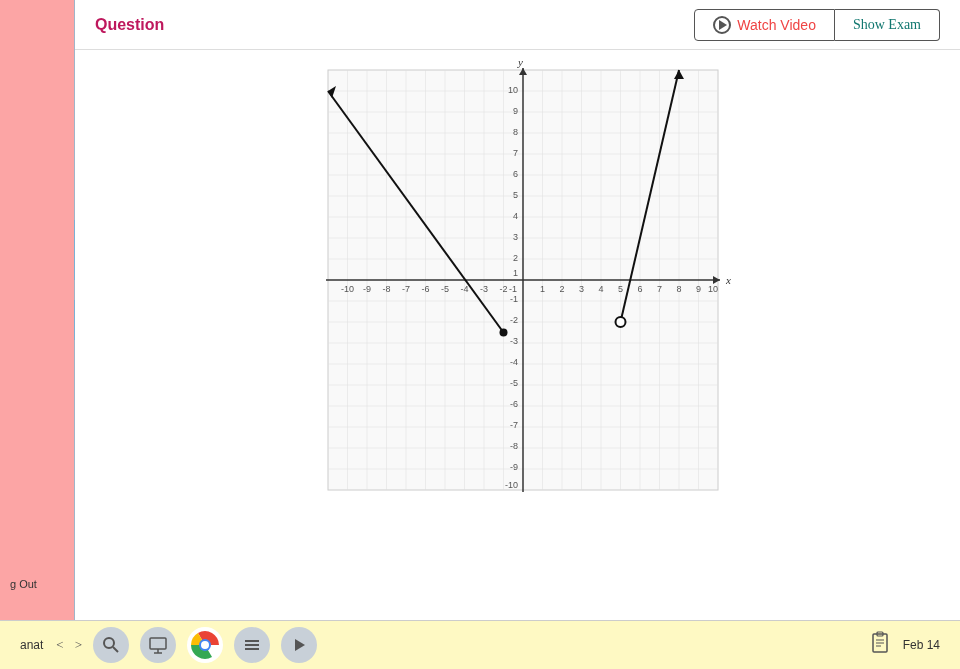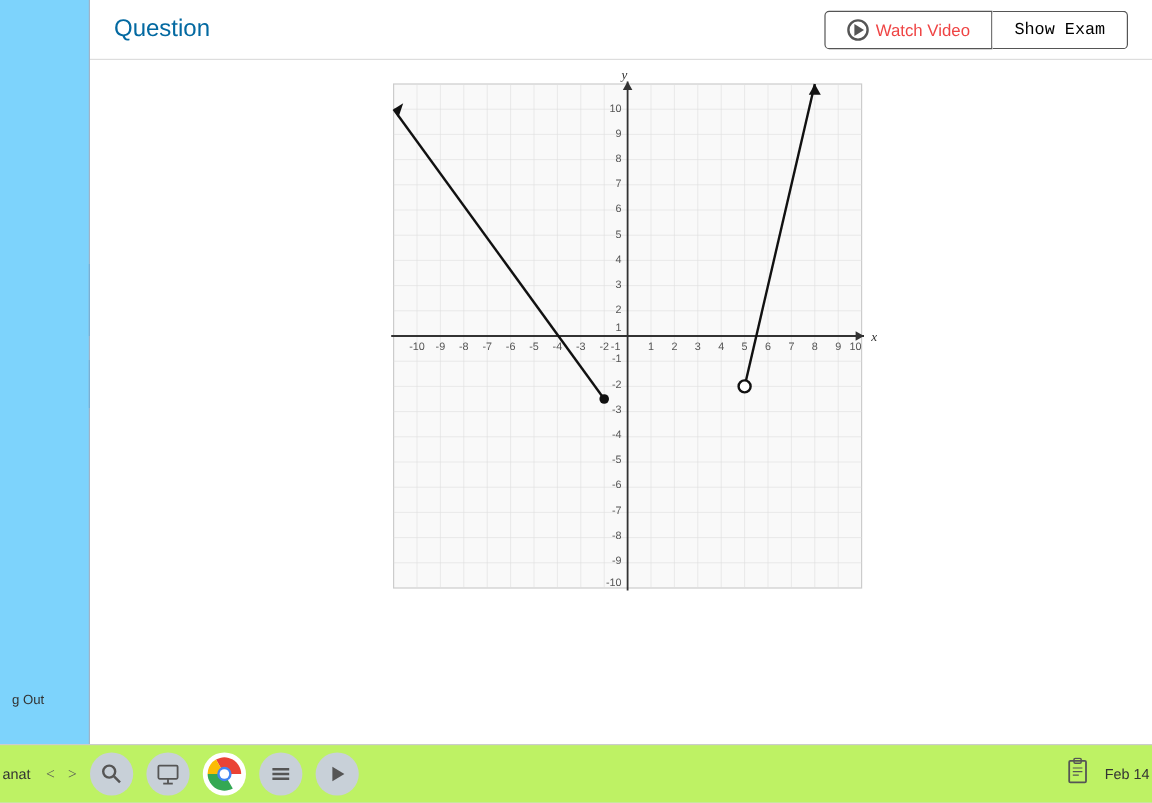--- a/index.html
+++ b/index.html
@@ -12,21 +12,21 @@
       position: relative;
     }
 
     
     .sidebar {
       position: absolute;
       left: 0;
       top: 0;
       width: 75px;
       height: 620px;
-      background: #7dd3fc;
+      background: #fca5a5;
       border-right: 1px solid #a0b4c8;
     }
     .sidebar-tab {
       position: absolute;
       right: -28px;
       top: 220px;
       width: 28px;
       height: 60px;
       background: #7ab0d4;
       border-radius: 0 4px 4px 0;
@@ -63,24 +63,24 @@
     .header {
       display: flex;
       align-items: center;
       justify-content: space-between;
       padding: 10px 20px;
       border-bottom: 1px solid #ddd;
       background: #fff;
       height: 50px;
     }
     .header-left {
-      font-size: 20px;
-      font-weight: normal;
+      font-size: 16px;
+      font-weight: bold;
       font-family: Arial, sans-serif;
-      color: #0369a1;
+      color: #be185d;
     }
     .header-right {
       display: flex;
       gap: 0;
     }
     .watch-video-btn {
       display: flex;
       align-items: center;
       gap: 6px;
       padding: 6px 18px;
@@ -109,23 +109,23 @@
       border-left: 8px solid #555;
       margin-left: 2px;
     }
     .show-example-btn {
       padding: 6px 18px;
       border: 1.5px solid #555;
       border-left: none;
       border-radius: 0 4px 4px 0;
       background: #fff;
       font-size: 14px;
-      font-family: Liberation Mono, monospace;
+      font-family: Liberation Serif, serif;
       cursor: pointer;
-      color: #000000;
+      color: #0f766e;
     }
 
     
     .question-text {
       padding: 20px 30px 10px 30px;
       font-size: 17px;
       font-style: italic;
       color: #111;
       font-family: 'Times New Roman', Times, serif;
     }
@@ -138,25 +138,25 @@
       padding: 10px 0;
     }
 
     
     .taskbar {
       position: absolute;
       bottom: 0;
       left: 0;
       right: 0;
       height: 49px;
-      background: #bef264;
+      background: #fef9c3;
       border-top: 1px solid #ccc;
       display: flex;
       align-items: center;
-      padding: 0 2px;
+      padding: 0 20px;
       gap: 5px;
     }
     .taskbar-text {
       font-size: 12px;
       font-family: Arial, sans-serif;
       color: #333;
       margin-right: 5px;
     }
     .taskbar-nav {
       font-size: 13px;

